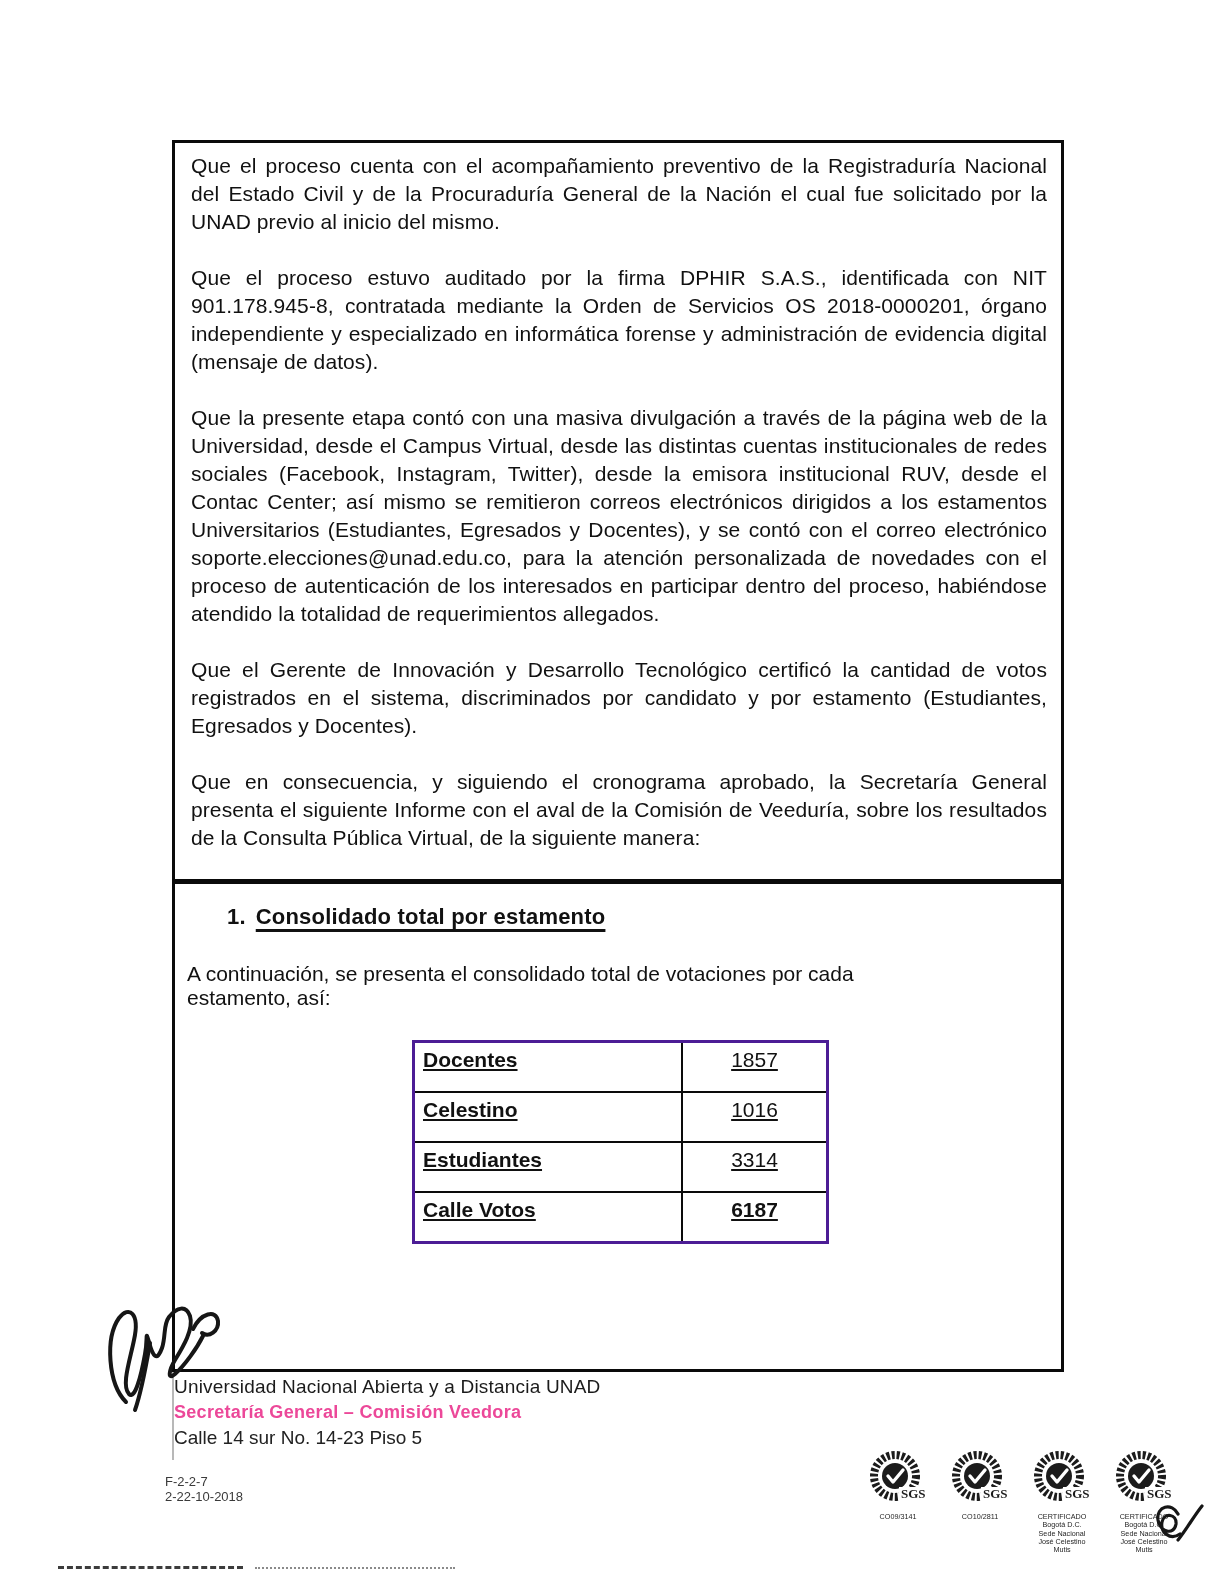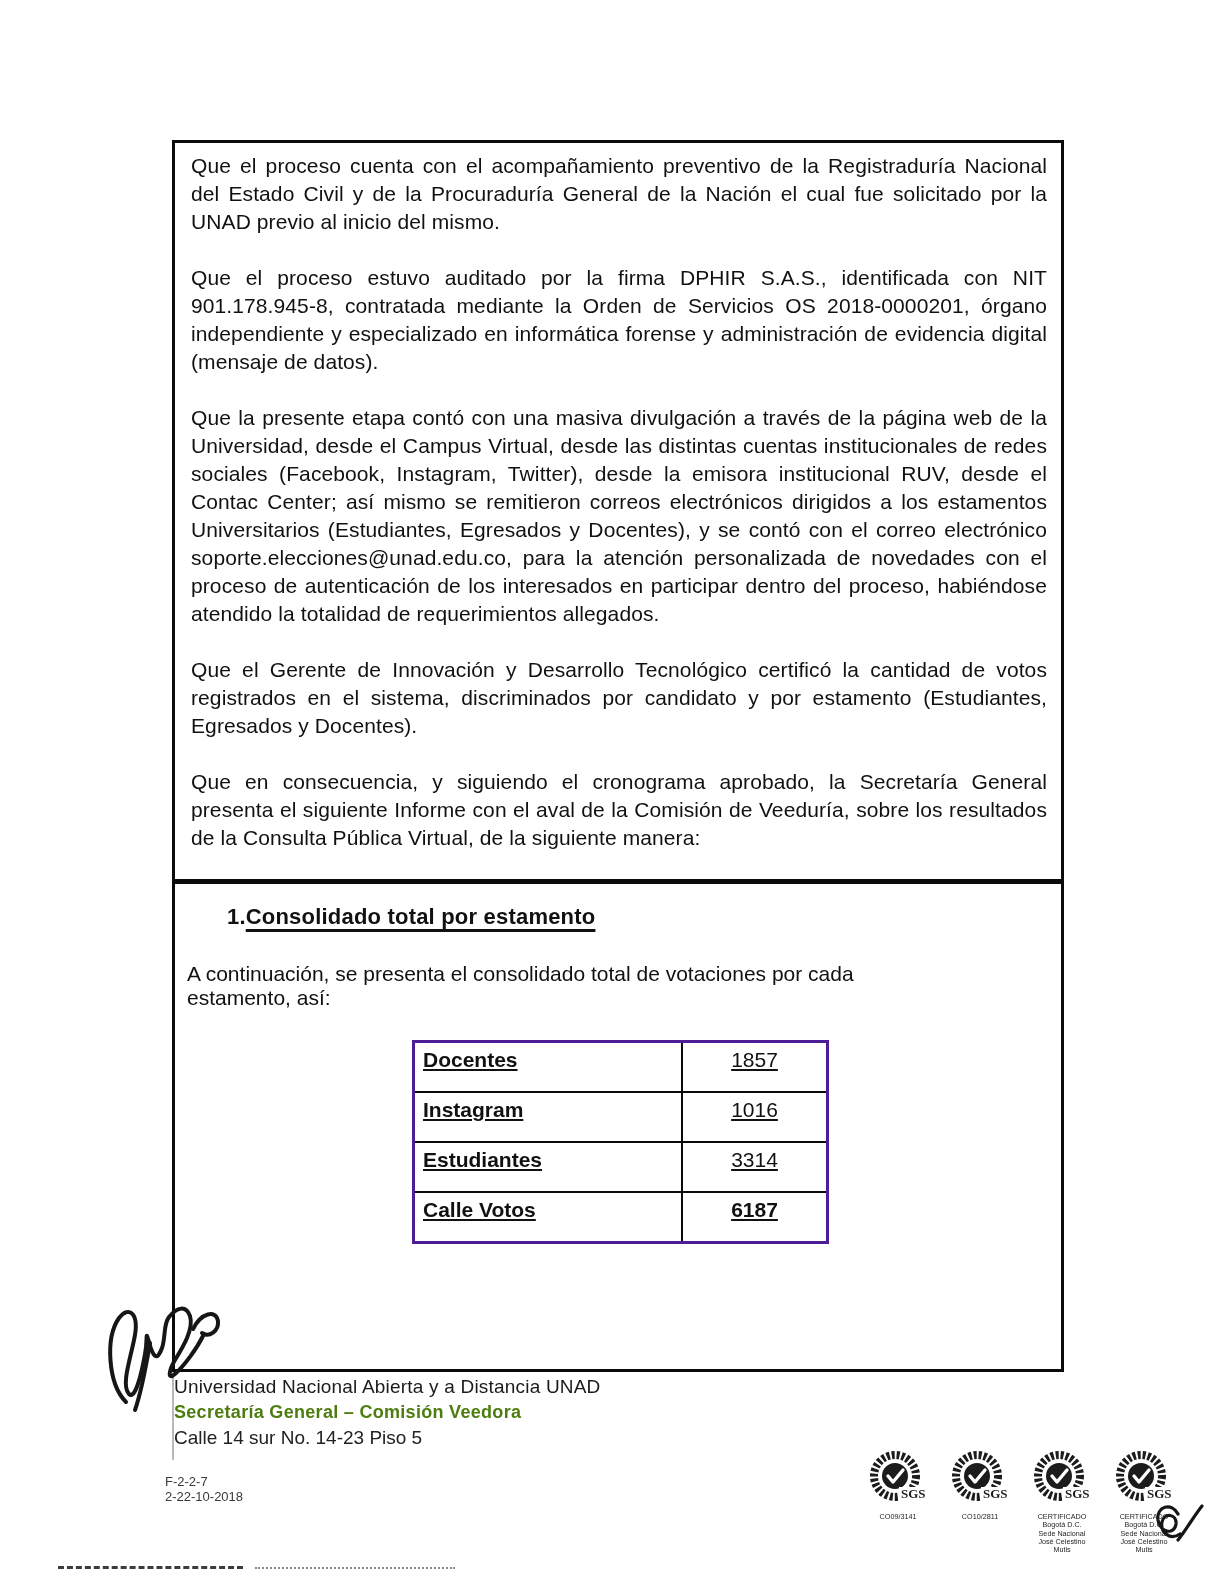--- a/index.html
+++ b/index.html
@@ -30,20 +30,21 @@
     letter-spacing:0.1px;
   }
 
   
   .section-heading {
     margin:4px 0 0 40px;
     font-size:22px; font-weight:bold;
     letter-spacing:0.2px;
   }
   .section-heading .sec-title {
+    margin-left:10px;
     text-decoration:underline;
     text-decoration-thickness:2.5px;
     text-underline-offset:5px;
   }
 
   .intro {
     margin:32px 0 0 0;
     max-width:772px;
     font-size:21px; line-height:24px;
   }
@@ -74,21 +75,21 @@
 
   
   .signature { position:absolute; left:104px; top:1296px; z-index:5; }
   .left-border-tail {
     position:absolute; left:172px; top:1372px; width:2px; height:88px;
     background:#9a9a9a; opacity:0.7;
   }
 
   .footer-block { position:absolute; left:174px; top:1376px; }
   .footer-org  { font-size:19px; color:#1b1b1b; letter-spacing:0.2px; }
-  .footer-dept { font-size:18px; font-weight:bold; color:#4d7c0f; margin-top:4px; letter-spacing:0.3px; }
+  .footer-dept { font-size:18px; font-weight:bold; color:#ec4899; margin-top:4px; letter-spacing:0.3px; }
   .footer-addr { font-size:19px; color:#222222; margin-top:4px; }
 
   .form-block { position:absolute; left:165px; top:1474px; font-size:13px; color:#3a3a3a; line-height:15px; }
 
   
   .badges { position:absolute; left:863px; top:1450px; display:flex; gap:12px; }
   .badge { width:70px; text-align:center; }
   .badge-caption {
     margin-top:1px;
     font-size:8px; line-height:9px;
@@ -130,21 +131,21 @@
 
     <p class="intro">A continuación, se presenta el consolidado total de votaciones por cada estamento, así:</p>
 
     <table class="votes">
       <tbody>
         <tr>
           <td class="cell-label">Docentes</td>
           <td class="cell-value">1857</td>
         </tr>
         <tr>
-          <td class="cell-label">Instagram</td>
+          <td class="cell-label">Celestino</td>
           <td class="cell-value">1016</td>
         </tr>
         <tr>
           <td class="cell-label">Estudiantes</td>
           <td class="cell-value">3314</td>
         </tr>
         <tr class="total-row">
           <td class="cell-label">Calle Votos</td>
           <td class="cell-value">6187</td>
         </tr>

